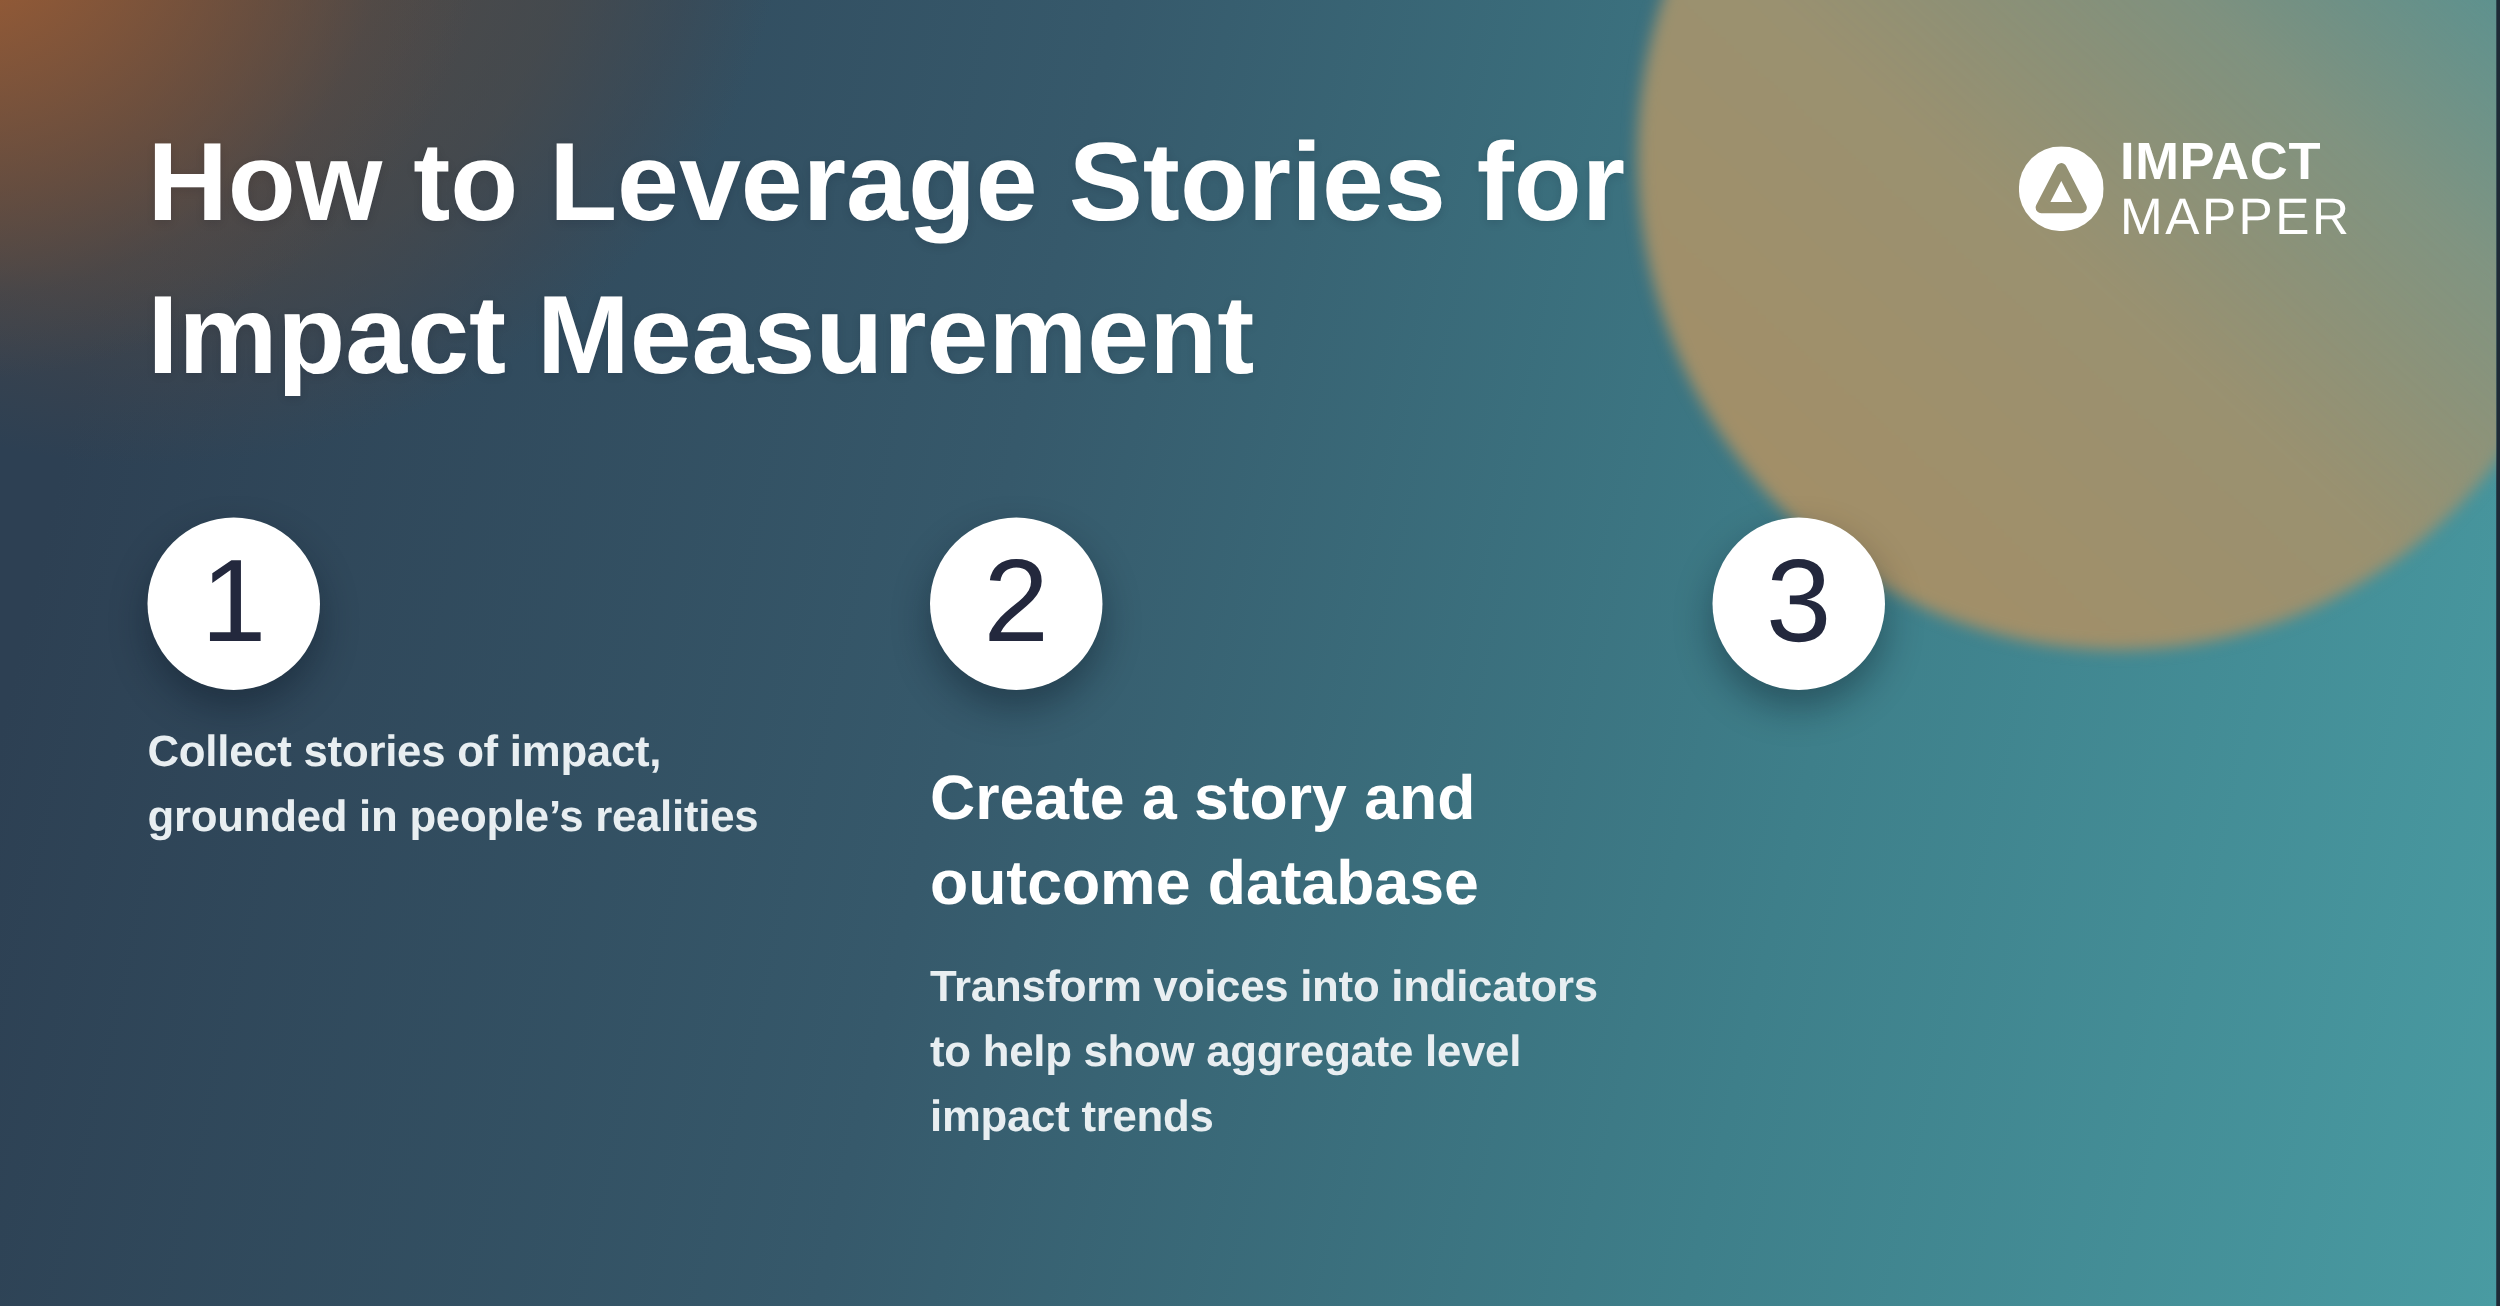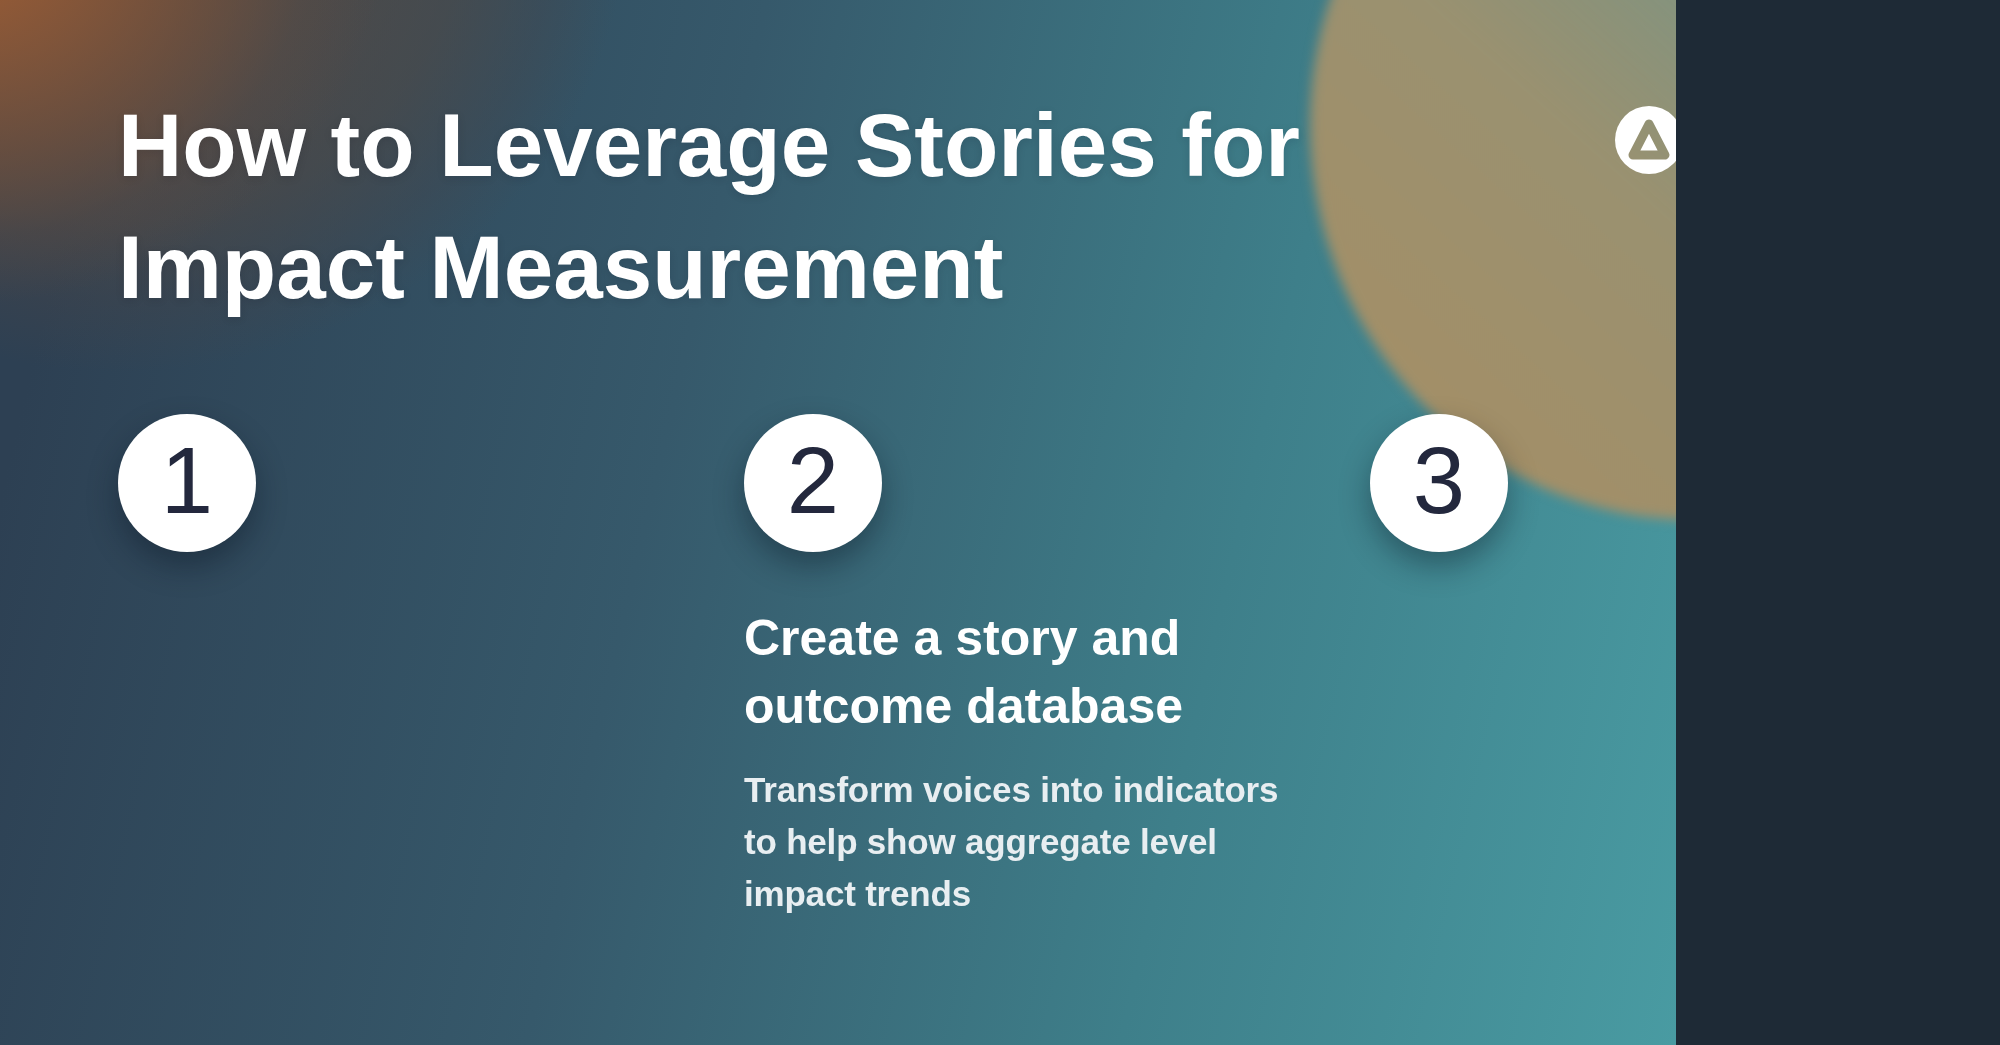--- a/index.html
+++ b/index.html
@@ -4,21 +4,21 @@
 <style>
   html, body {
     margin: 0;
     padding: 0;
     background: #1e2a36;
   }
   * { box-sizing: border-box; }
 
   .canvas {
     position: relative;
-    width: 1676px;
+    width: 1997px;
     height: 1045px;
     overflow: hidden;
     font-family: "Liberation Sans", "DejaVu Sans", sans-serif;
     
     background-image:
       radial-gradient(560px 480px at -40px -60px,
         rgba(166, 95, 50, 0.95) 0%,
         rgba(122, 82, 58, 0.60) 45%,
         rgba(95, 76, 66, 0.30) 62%,
         rgba(80, 72, 70, 0) 76%),
@@ -154,26 +154,32 @@
     <div class="logo">
       <svg class="logo-icon" width="68" height="68" viewBox="0 0 68 68">
         <defs>
           <mask id="tri-cut">
             <rect x="0" y="0" width="68" height="68" fill="#ffffff"></rect>
             <path d="M34 18 L50 49 L18 49 Z" fill="none" stroke="#000000" stroke-width="9" stroke-linejoin="round"></path>
           </mask>
         </defs>
         <circle cx="34" cy="34" r="34" fill="#ffffff" mask="url(#tri-cut)"></circle>
       </svg>
+      <div class="logo-words">
+        <span class="logo-word-top">IMPACT</span>
+        <span class="logo-word-bottom">MAPPER</span>
+      </div>
     </div>
 
     <div class="step step-1">
       <div class="badge">
         <span>1</span>
       </div>
+      <p class="step-body">Collect stories of impact,
+grounded in people’s realities</p>
     </div>
 
     <div class="step step-2">
       <div class="badge">
         <span>2</span>
       </div>
       <h2 class="step-heading">Create a story and
 outcome database</h2>
       <p class="step-body">Transform voices into indicators
 to help show aggregate level

